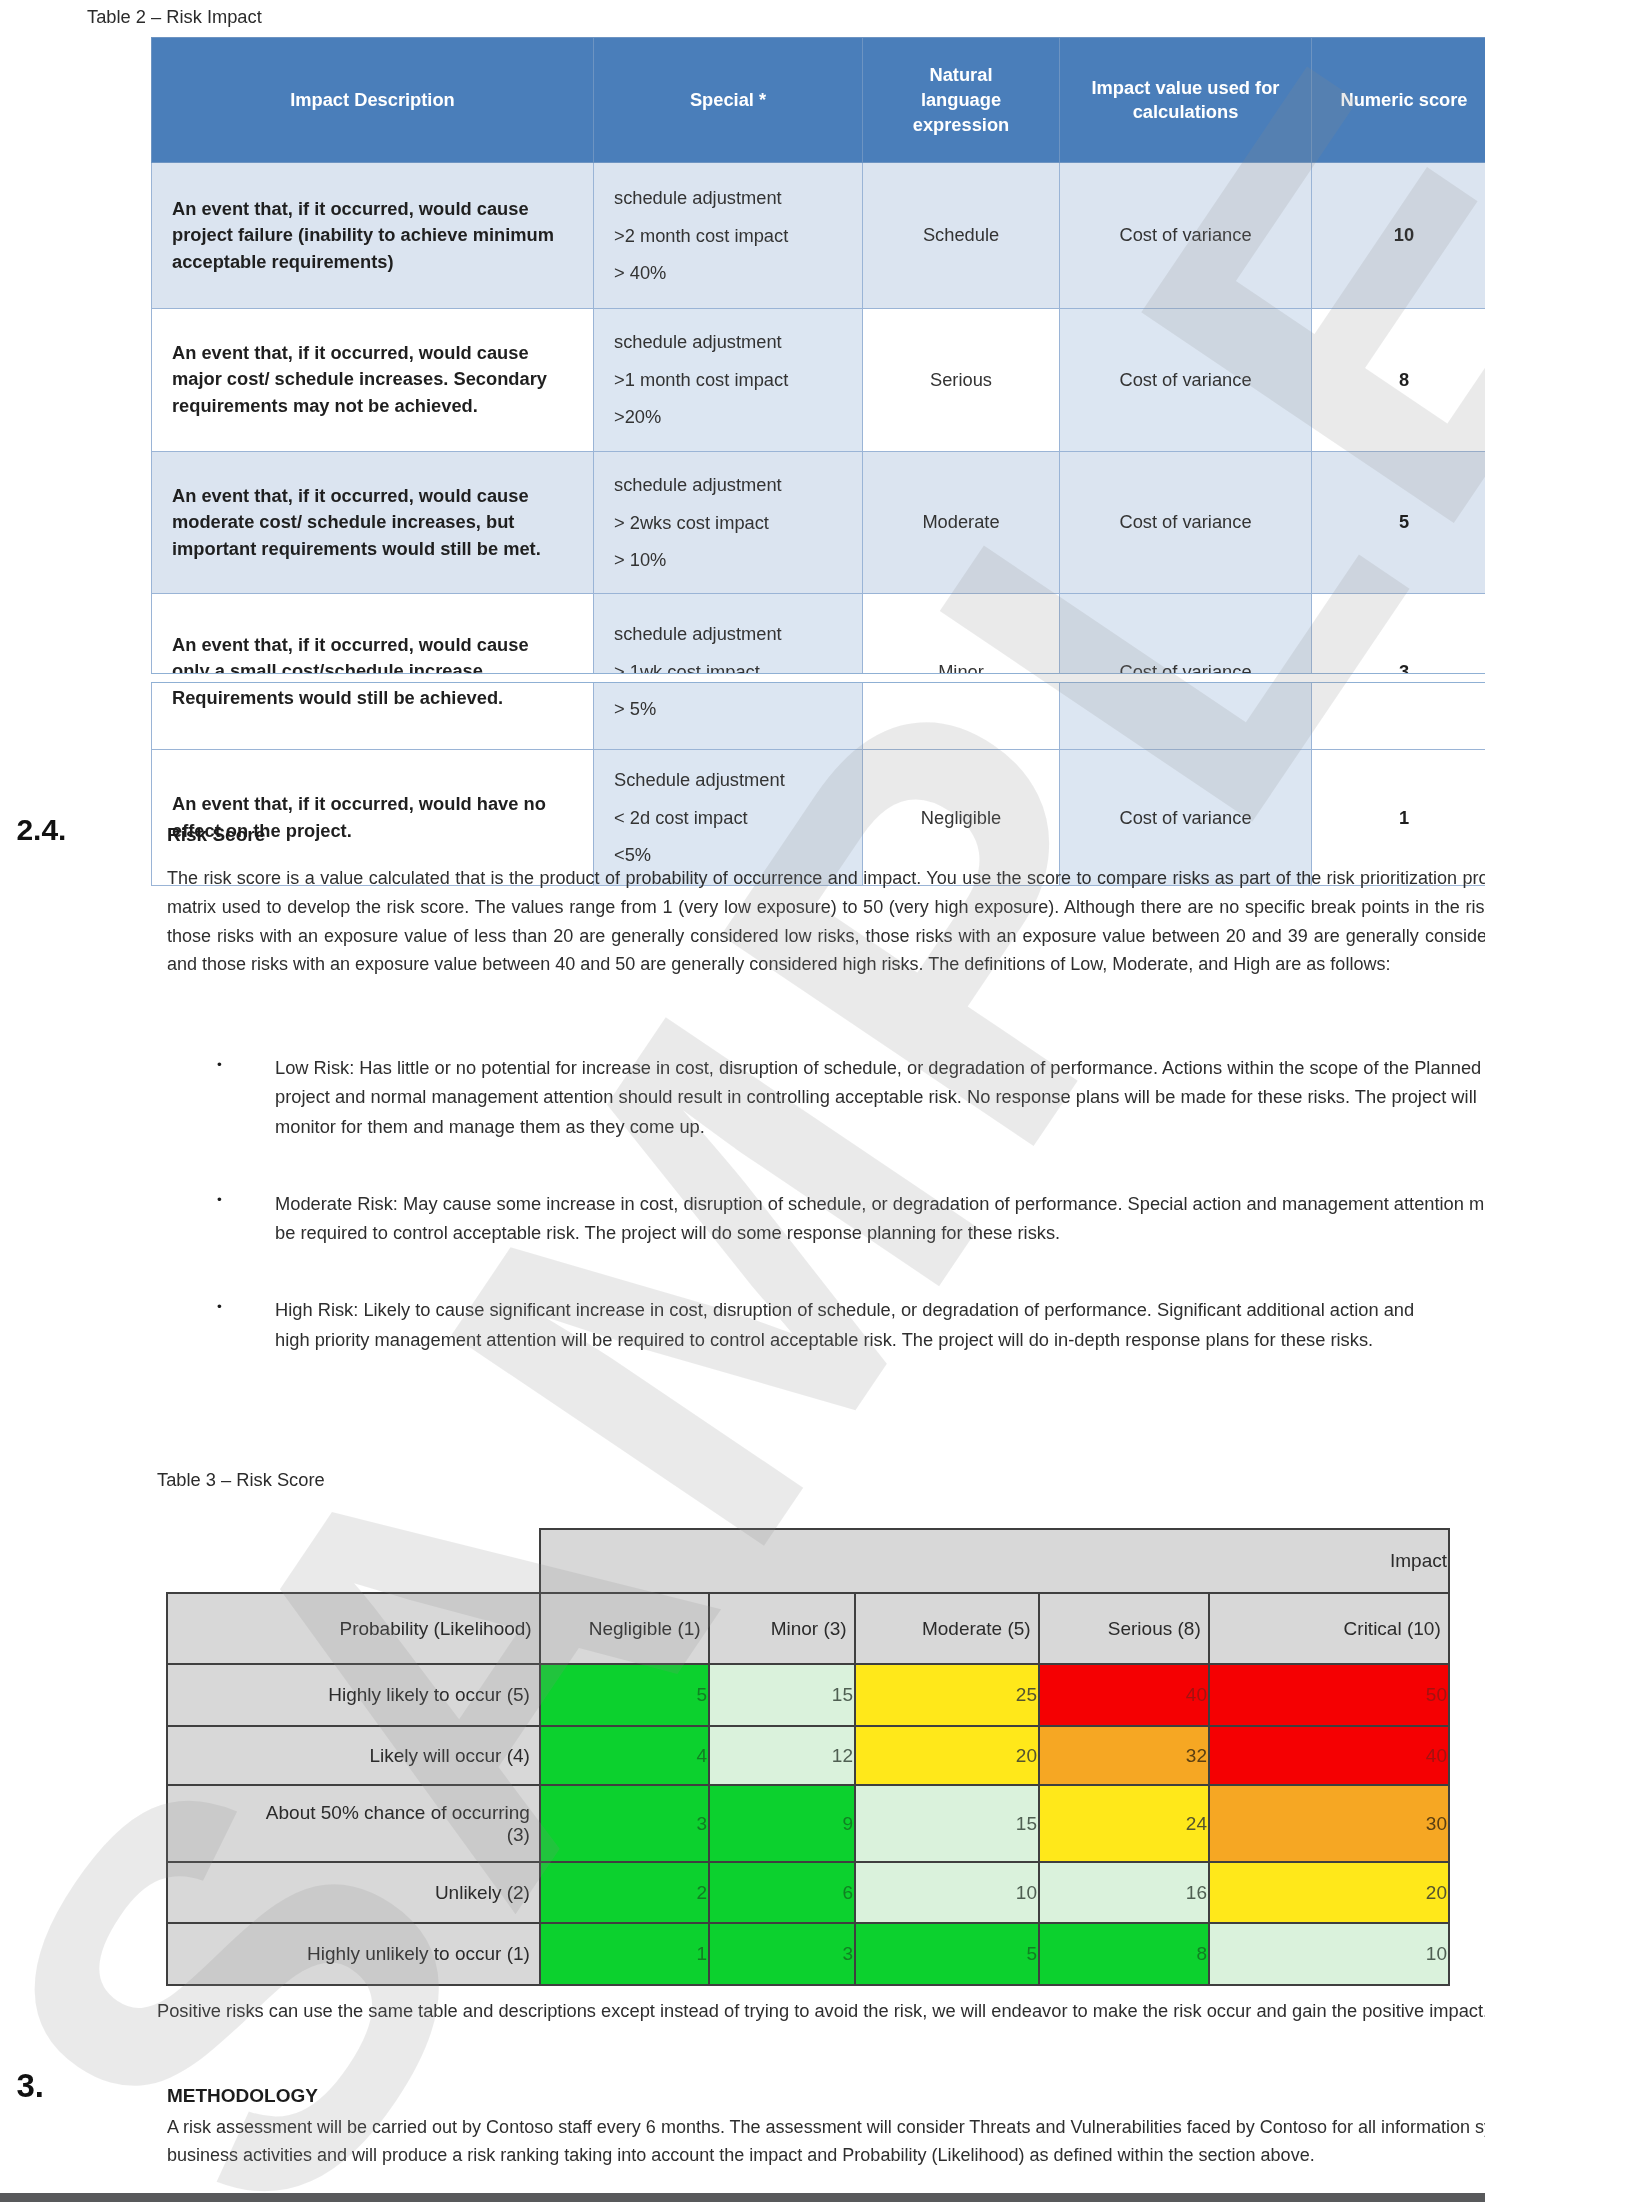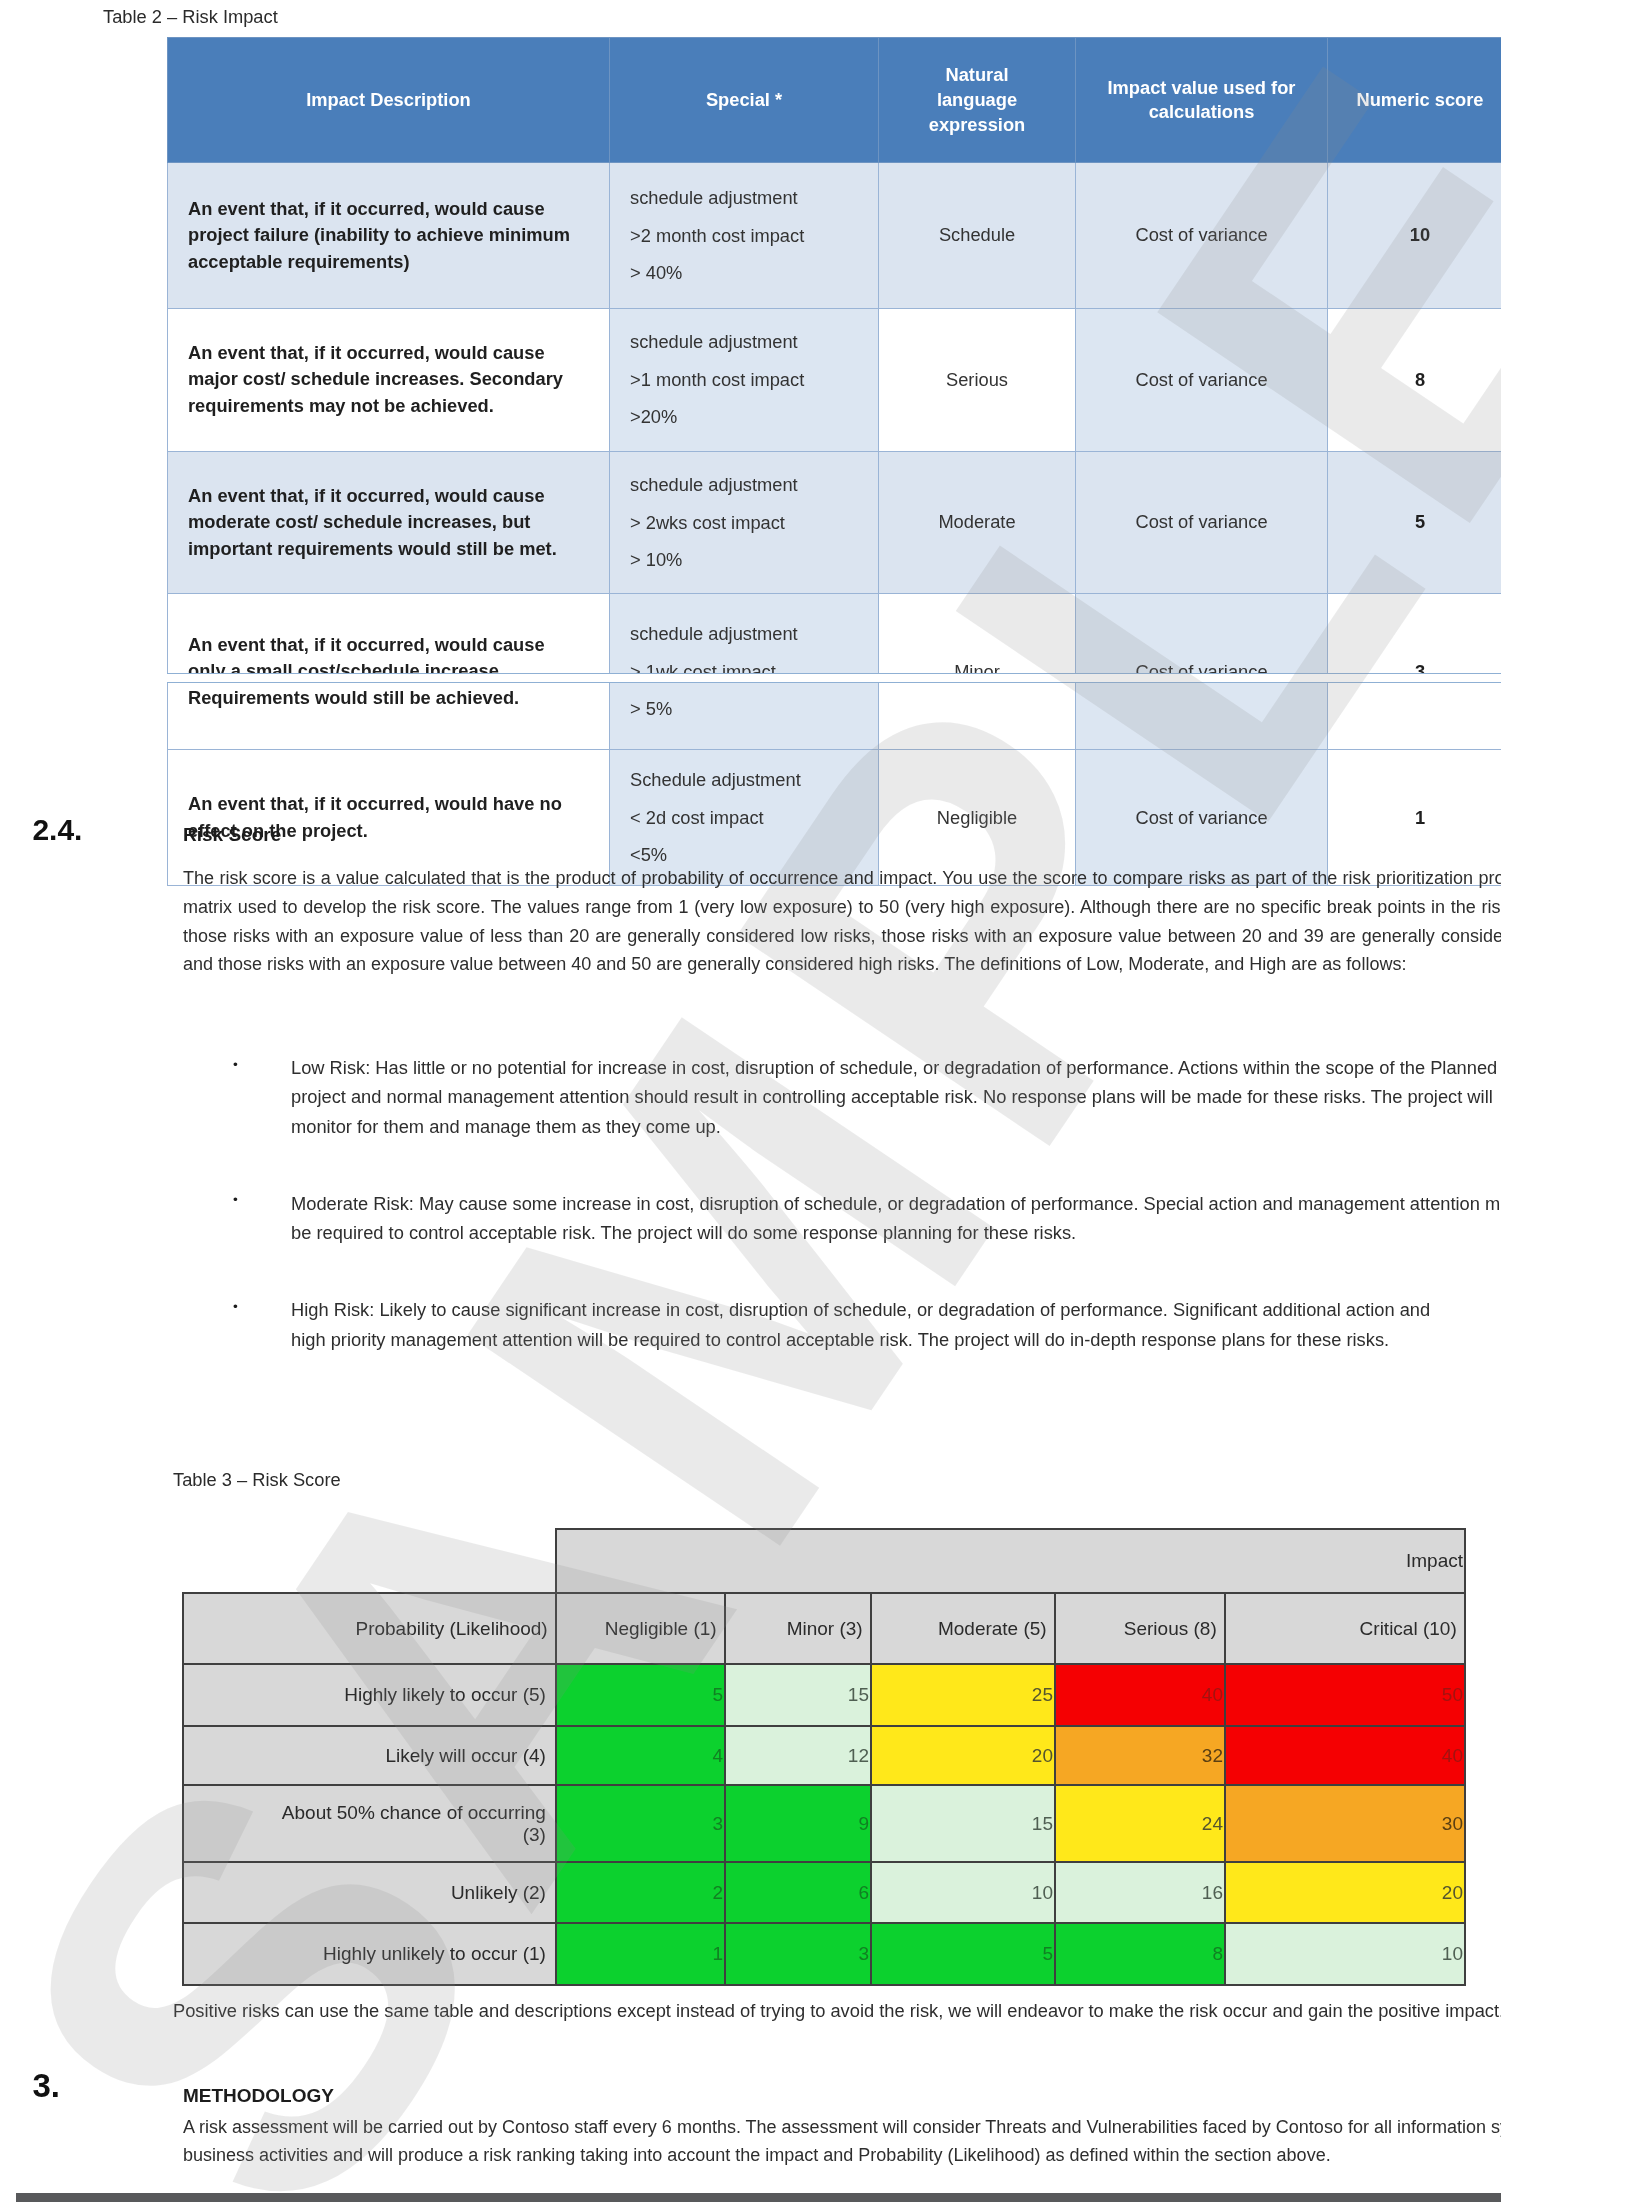--- a/index.html
+++ b/index.html
@@ -7,21 +7,20 @@
     font-family:"Liberation Sans", sans-serif;
     background:#ffffff;
     color:#2e2e2e;
   }
   .page{
     position:relative;
     width:1485px;
     height:2203px;
     background:#ffffff;
     overflow:hidden;
-    margin-left:16px;
   }
 
   
   .caption{
     position:absolute;
     font-size:18.3px;
     color:#2b2b2b;
   }
   .cap-t2{left:87px;top:5.5px;}
   .cap-t3{left:157px;top:1469px;}

